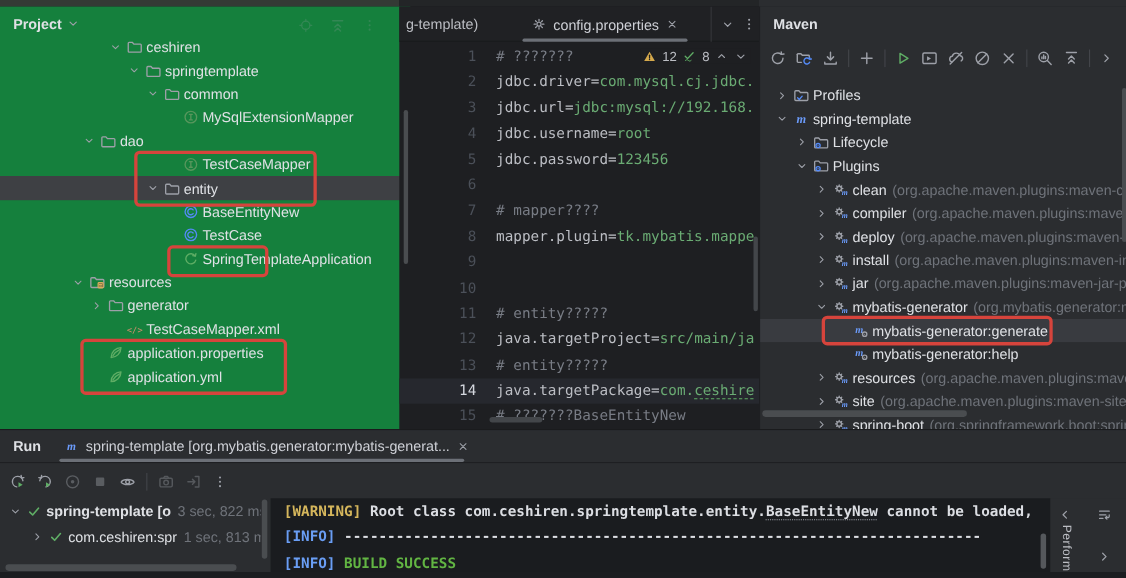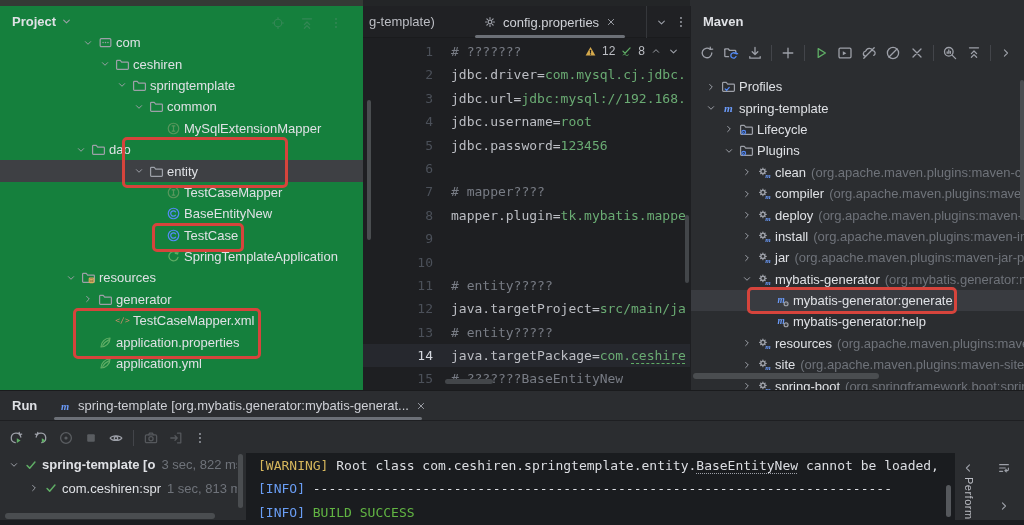--- a/index.html
+++ b/index.html
@@ -58,21 +58,21 @@
   
   #run-label{left:12px;top:7px;font-weight:bold}
   #run-tab{left:54px;top:0;height:29px;display:flex;align-items:center;gap:6px;padding:0 4px}
   #run-tab-underline{left:54px;top:26px;width:368px;height:3px;background:#6c7077;border-radius:2px}
   #run-header-sep{left:0;top:29px;width:1024px;height:1px;background:#1e1f22}
   #run-toolbar{left:8px;top:34px;height:26px;display:flex;align-items:center;gap:9px}
   #run-tree{left:0;top:62px;width:237px;height:62px;overflow:hidden}
   .rrow{display:flex;align-items:center;height:23.5px;white-space:nowrap}
   .rtime{color:#6f737a;font-size:13px;margin-left:6px}
   #run-console{left:246px;top:62px;width:709px;height:68px;background:#1a1c1f;overflow:hidden;padding-left:12px;box-sizing:border-box;padding-top:1px}
-  .cline{height:23.4px;line-height:23.4px;font-family:"DejaVu Sans Mono",monospace;font-size:13px;font-weight:normal;white-space:pre}
+  .cline{height:23.4px;line-height:23.4px;font-family:"DejaVu Sans Mono",monospace;font-size:13px;font-weight:bold;white-space:pre}
   #console-side{left:955px;top:62px;width:69px;height:68px;background:#2b2d30}
   #console-side-label{left:8px;top:24px;writing-mode:vertical-rl;color:#bcbec4;font-size:11px;letter-spacing:.5px}
   
   .thumb{position:absolute;background:#4a4d50;border-radius:3px;z-index:4}
   .redbox{position:absolute;border:3px solid #d6443c;border-radius:5px;z-index:6;pointer-events:none}
   svg{display:block}
 </style>
 </head>
 <body>
 
@@ -104,36 +104,20 @@
       </span>
     <span>
         <svg viewBox="0 0 16 16" width="14" height="14" fill="none" stroke="#9da0a8" stroke-width="1.3" stroke-linecap="round" stroke-linejoin="round">
           <circle cx="8" cy="3.5" r="1.1" fill="#9da0a8" stroke="none"></circle>
           <circle cx="8" cy="8" r="1.1" fill="#9da0a8" stroke="none"></circle>
           <circle cx="8" cy="12.5" r="1.1" fill="#9da0a8" stroke="none"></circle>
         </svg>
       </span>
   </div>
   <div class="abs" id="project-tree" style="left:0;top:26px;width:373px">
-      <div class="trow" style="padding-left:80px">
-        <span class="chev">
-          <svg viewBox="0 0 16 16" width="12" height="12" fill="none" stroke="#9da0a8" stroke-width="1.3" stroke-linecap="round" stroke-linejoin="round">
-            <path d="M4.5 6.2L8 9.7l3.5-3.5"></path>
-          </svg>
-        </span>
-        <span class="ticon">
-          <svg viewBox="0 0 16 16" width="15" height="15" fill="none" stroke="#9da0a8" stroke-width="1.3" stroke-linecap="round" stroke-linejoin="round">
-            <rect x="2.3" y="3.8" width="11.4" height="8.6" rx="1.2"></rect>
-            <circle cx="5.4" cy="8" r=".8" fill="#9da0a8" stroke="none"></circle>
-            <circle cx="8" cy="8" r=".8" fill="#9da0a8" stroke="none"></circle>
-            <circle cx="10.6" cy="8" r=".8" fill="#9da0a8" stroke="none"></circle>
-          </svg>
-        </span>
-        <span class="tlabel">com</span>
-      </div>
       <div class="trow" style="padding-left:97px">
         <span class="chev">
           <svg viewBox="0 0 16 16" width="12" height="12" fill="none" stroke="#9da0a8" stroke-width="1.3" stroke-linecap="round" stroke-linejoin="round">
             <path d="M4.5 6.2L8 9.7l3.5-3.5"></path>
           </svg>
         </span>
         <span class="ticon">
           <svg viewBox="0 0 16 16" width="15" height="15" fill="none" stroke="#9da0a8" stroke-width="1.3" stroke-linecap="round" stroke-linejoin="round">
             <path d="M1.7 4.6c0-.5.4-.9.9-.9h3l1.5 1.7h6.3c.5 0 .9.4.9.9v6c0 .5-.4.9-.9.9H2.6c-.5 0-.9-.4-.9-.9z"></path>
           </svg>
@@ -182,42 +166,42 @@
             <path d="M4.5 6.2L8 9.7l3.5-3.5"></path>
           </svg>
         </span>
         <span class="ticon">
           <svg viewBox="0 0 16 16" width="15" height="15" fill="none" stroke="#9da0a8" stroke-width="1.3" stroke-linecap="round" stroke-linejoin="round">
             <path d="M1.7 4.6c0-.5.4-.9.9-.9h3l1.5 1.7h6.3c.5 0 .9.4.9.9v6c0 .5-.4.9-.9.9H2.6c-.5 0-.9-.4-.9-.9z"></path>
           </svg>
         </span>
         <span class="tlabel">dao</span>
       </div>
-      <div class="trow sel" style="padding-left:131px">
-        <span class="chev">
-          <svg viewBox="0 0 16 16" width="12" height="12" fill="none" stroke="#9da0a8" stroke-width="1.3" stroke-linecap="round" stroke-linejoin="round">
-            <path d="M4.5 6.2L8 9.7l3.5-3.5"></path>
-          </svg>
-        </span>
-        <span class="ticon">
-          <svg viewBox="0 0 16 16" width="15" height="15" fill="none" stroke="#9da0a8" stroke-width="1.3" stroke-linecap="round" stroke-linejoin="round">
-            <path d="M1.7 4.6c0-.5.4-.9.9-.9h3l1.5 1.7h6.3c.5 0 .9.4.9.9v6c0 .5-.4.9-.9.9H2.6c-.5 0-.9-.4-.9-.9z"></path>
-          </svg>
-        </span>
-        <span class="tlabel">entity</span>
-      </div>
       <div class="trow" style="padding-left:148px">
         <span class="chev"></span>
         <span class="ticon">
           <svg viewBox="0 0 16 16" width="15" height="15" fill="none" stroke="#9da0a8" stroke-width="1.3" stroke-linecap="round" stroke-linejoin="round">
             <circle cx="8" cy="8" r="5.6" stroke="#57965c"></circle>
             <path d="M8 5.3v5.4M6.6 5.3h2.8M6.6 10.7h2.8" stroke="#57965c"></path>
           </svg>
         </span>
         <span class="tlabel">TestCaseMapper</span>
+      </div>
+      <div class="trow sel" style="padding-left:131px">
+        <span class="chev">
+          <svg viewBox="0 0 16 16" width="12" height="12" fill="none" stroke="#9da0a8" stroke-width="1.3" stroke-linecap="round" stroke-linejoin="round">
+            <path d="M4.5 6.2L8 9.7l3.5-3.5"></path>
+          </svg>
+        </span>
+        <span class="ticon">
+          <svg viewBox="0 0 16 16" width="15" height="15" fill="none" stroke="#9da0a8" stroke-width="1.3" stroke-linecap="round" stroke-linejoin="round">
+            <path d="M1.7 4.6c0-.5.4-.9.9-.9h3l1.5 1.7h6.3c.5 0 .9.4.9.9v6c0 .5-.4.9-.9.9H2.6c-.5 0-.9-.4-.9-.9z"></path>
+          </svg>
+        </span>
+        <span class="tlabel">entity</span>
       </div>
       <div class="trow" style="padding-left:148px">
         <span class="chev"></span>
         <span class="ticon">
           <svg viewBox="0 0 16 16" width="15" height="15" fill="none" stroke="#9da0a8" stroke-width="1.3" stroke-linecap="round" stroke-linejoin="round">
             <circle cx="8" cy="8" r="5.6" stroke="#548af7"></circle>
             <path d="M10.2 6.2a2.9 2.9 0 1 0 0 3.6" stroke="#548af7"></path>
           </svg>
         </span>
         <span class="tlabel">BaseEntityNew</span>

